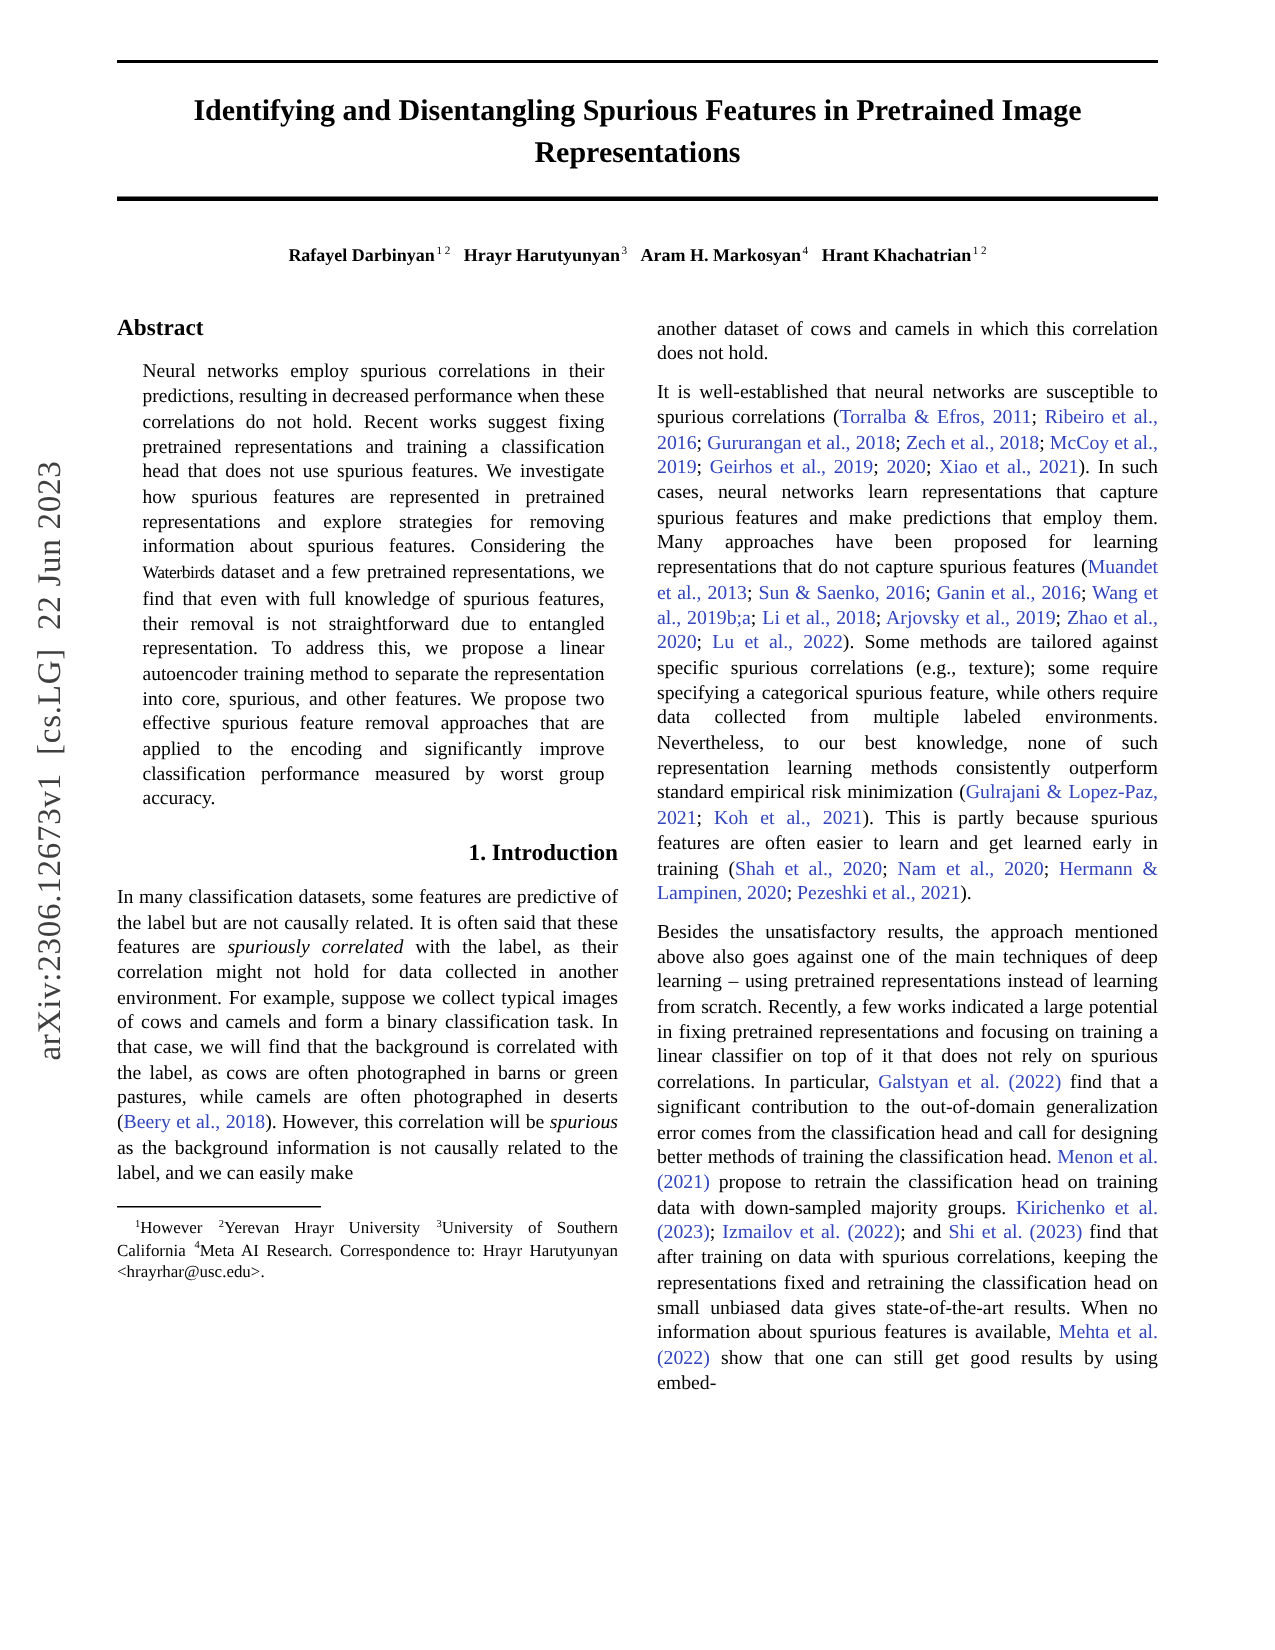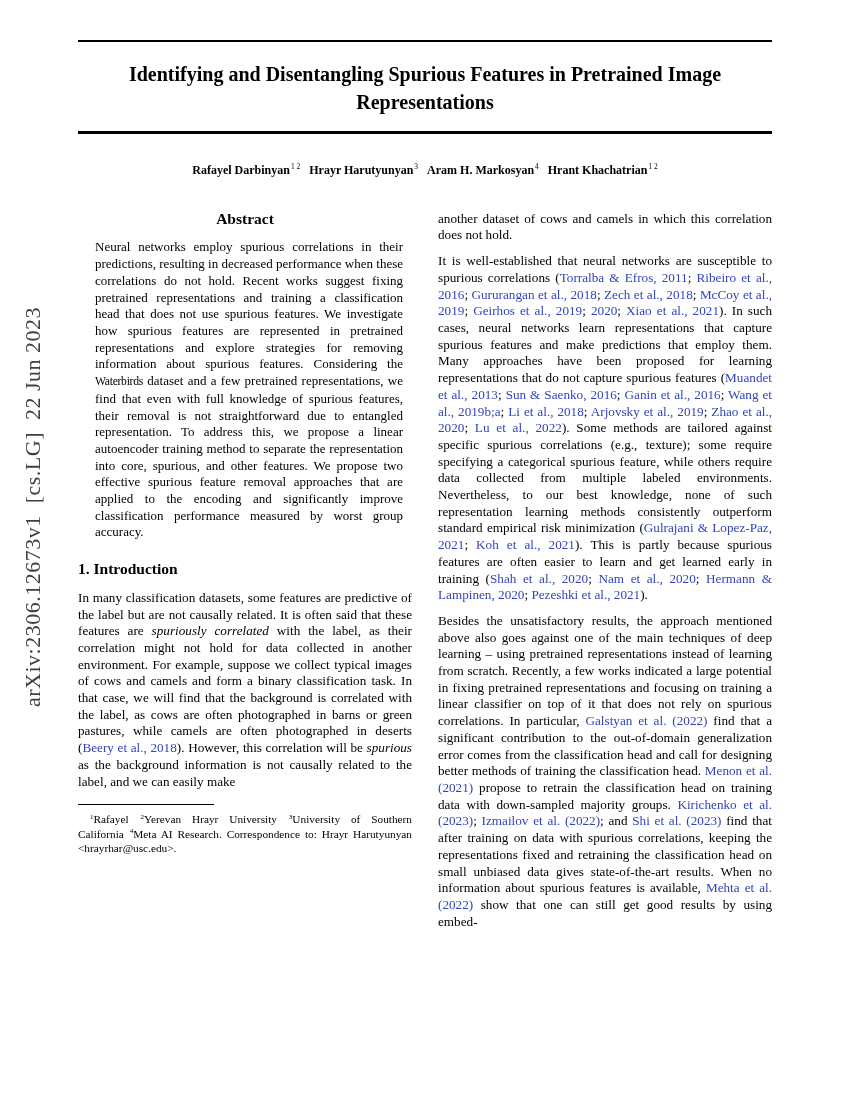--- a/index.html
+++ b/index.html
@@ -42,30 +42,30 @@
   .col {
     flex: 1;
     min-width: 0;
     font-size: 13.2px;
     line-height: 16.7px;
     text-align: justify;
     hyphens: auto;
     -webkit-hyphens: auto;
   }
   .abstract-heading {
-    text-align: center;
+    text-align: left;
     font-weight: bold;
     font-size: 15.5px;
     margin-bottom: 12px;
   }
   .abstract { padding: 0 9px 0 17px; font-size: 13px; }
   .section-heading {
     font-weight: bold;
     font-size: 15.5px;
-    text-align: left;
+    text-align: right;
     margin: 20px 0 12px 0;
   }
   p.body-par { margin-bottom: 9px; }
   .seg-cite { color: var(--cite-color, #3244bb); }
   .seg-italic { font-style: italic; }
   .seg-mono { font-family: Liberation Serif, serif; font-size: 0.9em; letter-spacing: -0.3px; }
   .seg-sup { vertical-align: super; font-size: 0.62em; line-height: 0; margin-left: 1px; }
   .seg-bold { font-weight: bold; }
   .footnote-block { margin-top: 14px; }
   .footnote-rule { width: 136px; height: 1px; background: #000; margin-bottom: 7px; }
@@ -103,21 +103,21 @@
 
       <div class="col">
         <div class="abstract-heading">Abstract</div>
         <p class="abstract body-par"><span>Neural networks employ spurious correlations in their predictions, resulting in decreased performance when these correlations do not hold. Recent works suggest fixing pretrained representations and training a classification head that does not use spurious features. We investigate how spurious features are represented in pretrained representations and explore strategies for removing information about spurious features. Considering the </span><span class="seg-mono">Waterbirds</span><span> dataset and a few pretrained representations, we find that even with full knowledge of spurious features, their removal is not straightforward due to entangled representation. To address this, we propose a linear autoencoder training method to separate the representation into core, spurious, and other features. We propose two effective spurious feature removal approaches that are applied to the encoding and significantly improve classification performance measured by worst group accuracy.</span></p>
 
         <h2 class="section-heading">1. Introduction</h2>
         <p class="body-par"><span>In many classification datasets, some features are predictive of the label but are not causally related. It is often said that these features are </span><span class="seg-italic">spuriously correlated</span><span> with the label, as their correlation might not hold for data collected in another environment. For example, suppose we collect typical images of cows and camels and form a binary classification task. In that case, we will find that the background is correlated with the label, as cows are often photographed in barns or green pastures, while camels are often photographed in deserts (</span><span class="seg-cite">Beery et al., 2018</span><span>). However, this correlation will be </span><span class="seg-italic">spurious</span><span> as the background information is not causally related to the label, and we can easily make</span></p>
 
         <div class="footnote-block">
           <div class="footnote-rule"></div>
-          <p class="footnote"><span class="seg-sup">1</span><span>Rafayel </span><span class="seg-sup">2</span><span>Yerevan Hrayr University </span><span class="seg-sup">3</span><span>University of Southern California </span><span class="seg-sup">4</span><span>Meta AI Research. Correspondence to: Hrayr Harutyunyan &lt;hrayrhar@usc.edu&gt;.</span></p>
+          <p class="footnote"><span class="seg-sup">1</span><span>However </span><span class="seg-sup">2</span><span>Yerevan Hrayr University </span><span class="seg-sup">3</span><span>University of Southern California </span><span class="seg-sup">4</span><span>Meta AI Research. Correspondence to: Hrayr Harutyunyan &lt;hrayrhar@usc.edu&gt;.</span></p>
         </div>
       </div>
 
       <div class="col">
         <p class="body-par"><span>another dataset of cows and camels in which this correlation does not hold.</span></p>
         <p class="body-par"><span>It is well-established that neural networks are susceptible to spurious correlations (</span><span class="seg-cite">Torralba &amp; Efros, 2011</span><span>; </span><span class="seg-cite">Ribeiro et al., 2016</span><span>; </span><span class="seg-cite">Gururangan et al., 2018</span><span>; </span><span class="seg-cite">Zech et al., 2018</span><span>; </span><span class="seg-cite">McCoy et al., 2019</span><span>; </span><span class="seg-cite">Geirhos et al., 2019</span><span>; </span><span class="seg-cite">2020</span><span>; </span><span class="seg-cite">Xiao et al., 2021</span><span>). In such cases, neural networks learn representations that capture spurious features and make predictions that employ them. Many approaches have been proposed for learning representations that do not capture spurious features (</span><span class="seg-cite">Muandet et al., 2013</span><span>; </span><span class="seg-cite">Sun &amp; Saenko, 2016</span><span>; </span><span class="seg-cite">Ganin et al., 2016</span><span>; </span><span class="seg-cite">Wang et al., 2019b;a</span><span>; </span><span class="seg-cite">Li et al., 2018</span><span>; </span><span class="seg-cite">Arjovsky et al., 2019</span><span>; </span><span class="seg-cite">Zhao et al., 2020</span><span>; </span><span class="seg-cite">Lu et al., 2022</span><span>). Some methods are tailored against specific spurious correlations (e.g., texture); some require specifying a categorical spurious feature, while others require data collected from multiple labeled environments. Nevertheless, to our best knowledge, none of such representation learning methods consistently outperform standard empirical risk minimization (</span><span class="seg-cite">Gulrajani &amp; Lopez-Paz, 2021</span><span>; </span><span class="seg-cite">Koh et al., 2021</span><span>). This is partly because spurious features are often easier to learn and get learned early in training (</span><span class="seg-cite">Shah et al., 2020</span><span>; </span><span class="seg-cite">Nam et al., 2020</span><span>; </span><span class="seg-cite">Hermann &amp; Lampinen, 2020</span><span>; </span><span class="seg-cite">Pezeshki et al., 2021</span><span>).</span></p>
         <p class="body-par"><span>Besides the unsatisfactory results, the approach mentioned above also goes against one of the main techniques of deep learning – using pretrained representations instead of learning from scratch. Recently, a few works indicated a large potential in fixing pretrained representations and focusing on training a linear classifier on top of it that does not rely on spurious correlations. In particular, </span><span class="seg-cite">Galstyan et al. (2022)</span><span> find that a significant contribution to the out-of-domain generalization error comes from the classification head and call for designing better methods of training the classification head. </span><span class="seg-cite">Menon et al. (2021)</span><span> propose to retrain the classification head on training data with down-sampled majority groups. </span><span class="seg-cite">Kirichenko et al. (2023)</span><span>; </span><span class="seg-cite">Izmailov et al. (2022)</span><span>; and </span><span class="seg-cite">Shi et al. (2023)</span><span> find that after training on data with spurious correlations, keeping the representations fixed and retraining the classification head on small unbiased data gives state-of-the-art results. When no information about spurious features is available, </span><span class="seg-cite">Mehta et al. (2022)</span><span> show that one can still get good results by using embed-</span></p>
       </div>
 
     </div>

